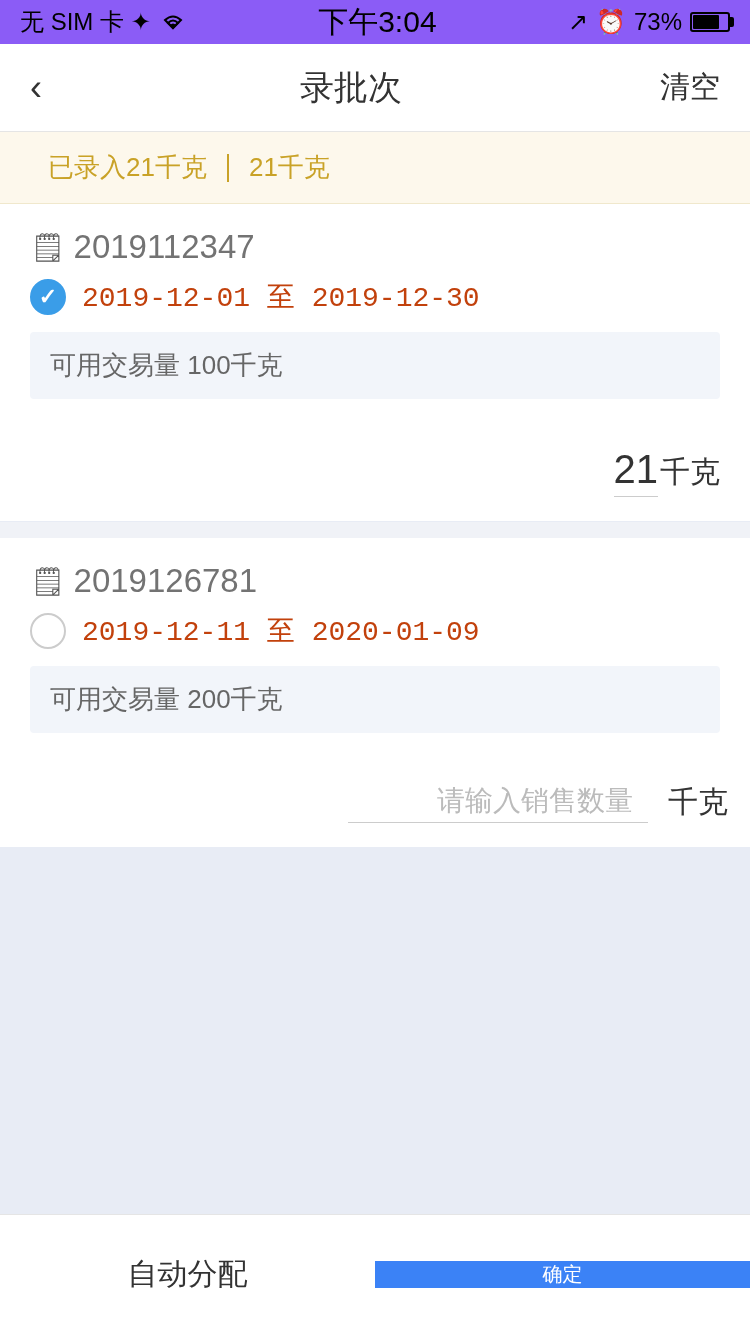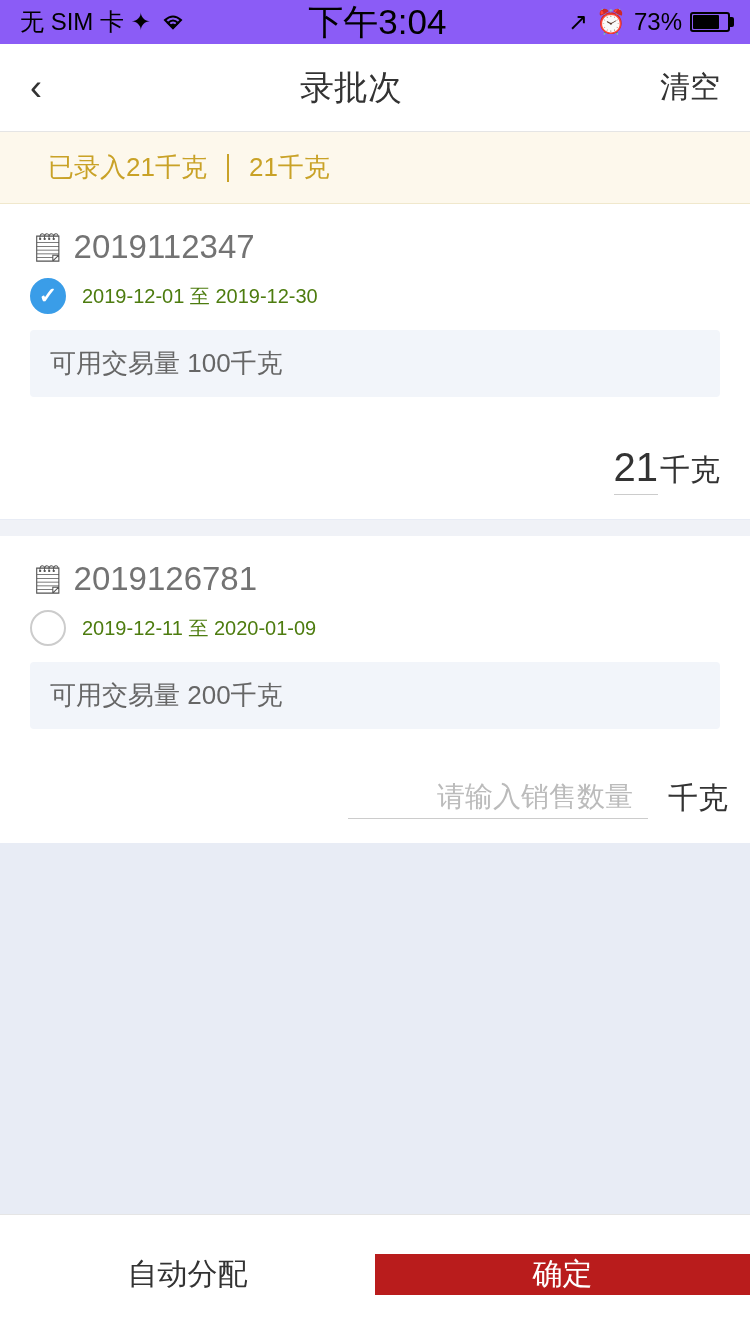--- a/index.html
+++ b/index.html
@@ -23,21 +23,21 @@
       padding: 0 20px;
       font-size: 24px;
       color: #000;
     }
     .status-left {
       display: flex;
       align-items: center;
       gap: 8px;
     }
     .status-center {
-      font-size: 35px;
+      font-size: 30px;
       font-weight: 500;
     }
     .status-right {
       display: flex;
       align-items: center;
       gap: 8px;
       font-size: 24px;
     }
     .battery-icon {
       display: inline-block;
@@ -155,22 +155,23 @@
       background: #3a9de8;
       border-color: #3a9de8;
     }
     .radio-circle.checked::after {
       content: '✓';
       color: #fff;
       font-size: 22px;
       font-weight: bold;
     }
     .batch-date {
-      font-size: 20px;
-      color: #4d7c0f;
+      font-size: 28px;
+      color: #c2410c;
+      font-family: Liberation Mono, monospace;
     }
     .availability-bar {
       background: #f2f5fa;
       border-radius: 4px;
       padding: 16px 20px;
       margin-bottom: 0;
     }
     .availability-text {
       font-size: 26px;
       color: #666;
@@ -265,24 +266,24 @@
       cursor: pointer;
       background: #fff;
       border: none;
       outline: none;
     }
     .btn-confirm {
       flex: 1;
       display: flex;
       align-items: center;
       justify-content: center;
-      font-size: 30px;
+      font-size: 20px;
       color: #fff;
       cursor: pointer;
-      background: #b91c1c;
+      background: #3b82f6;
       border: none;
       outline: none;
     }
 
     .page-content {
       display: flex;
       flex-direction: column;
       min-height: calc(1334px - 44px);
       padding-bottom: 100px;
     }

